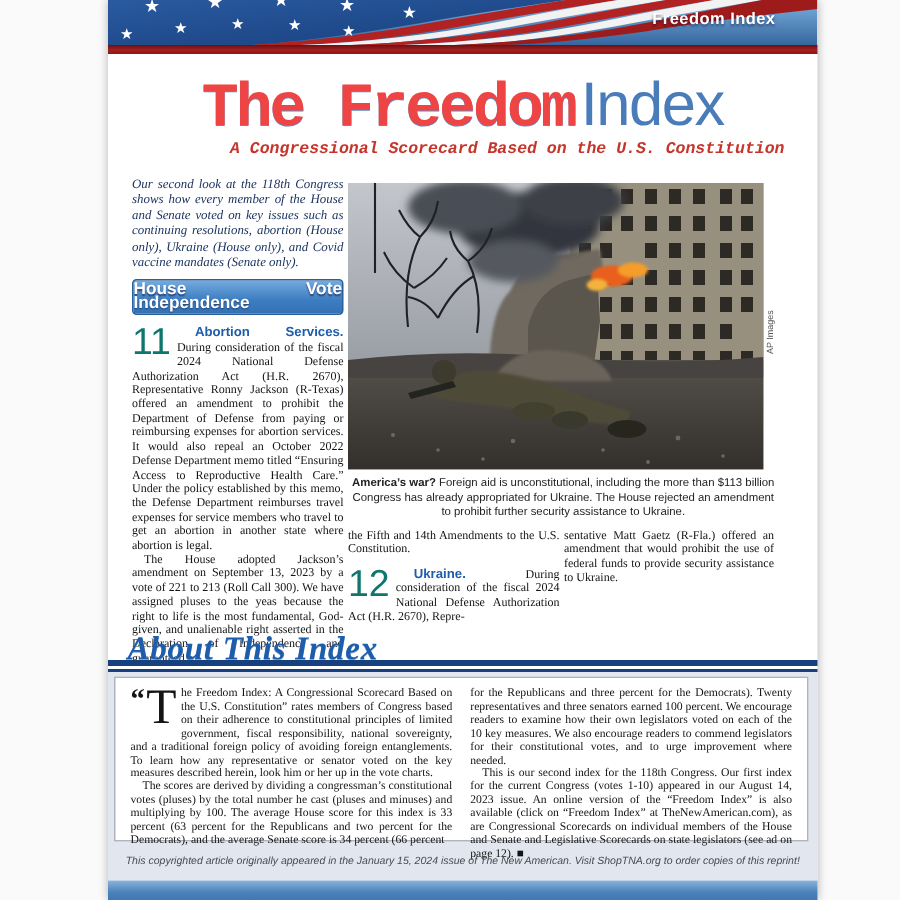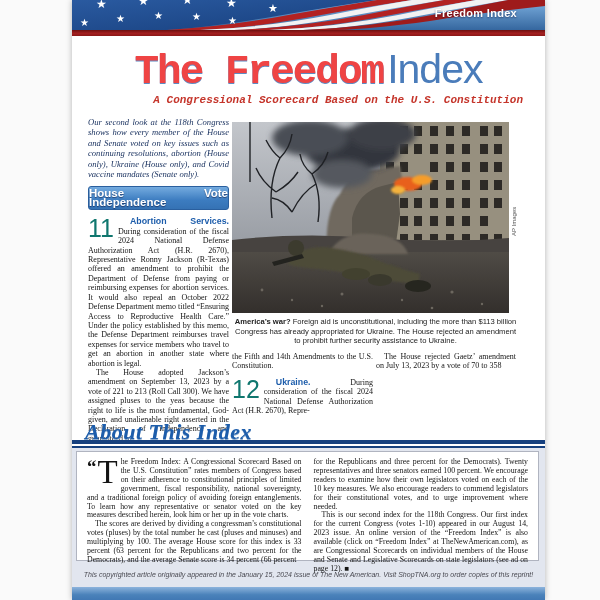--- a/index.html
+++ b/index.html
@@ -239,21 +239,21 @@
 
   <div class="col col-mid">
     <div>the Fifth and 14th Amendments to the U.S. Constitution.</div>
     <div class="vote">
       <span class="vote-num">12</span><span class="vote-title">Ukraine.</span>
       <span>During consideration of the fiscal 2024 National Defense Authorization Act (H.R. 2670), Repre-</span>
     </div>
   </div>
 
   <div class="col col-right">
-    <div class="para2">The House rejected Gaetz’ amendment on July 13, 2023 by a vote of 70 to 358</div>
+    <div>sentative Matt Gaetz (R-Fla.) offered an amendment that would prohibit the use of federal funds to provide security assistance to Ukraine.</div>
   </div>
 
   <div class="about-heading">About This Index</div>
   <div class="rule-thick"></div>
   <div class="rule-thin"></div>
 
   <div class="about-area">
     <div class="about-box">
       <div class="about-col">
         <span class="oq">“</span><span class="dropcap">T</span><span>he Freedom Index: A Congressional Scorecard Based on the U.S. Constitution” rates members of Congress based on their adherence to constitutional principles of limited government, fiscal responsibility, national sovereignty, and a traditional foreign policy of avoiding foreign entanglements. To learn how any representative or senator voted on the key measures described herein, look him or her up in the vote charts.</span>

